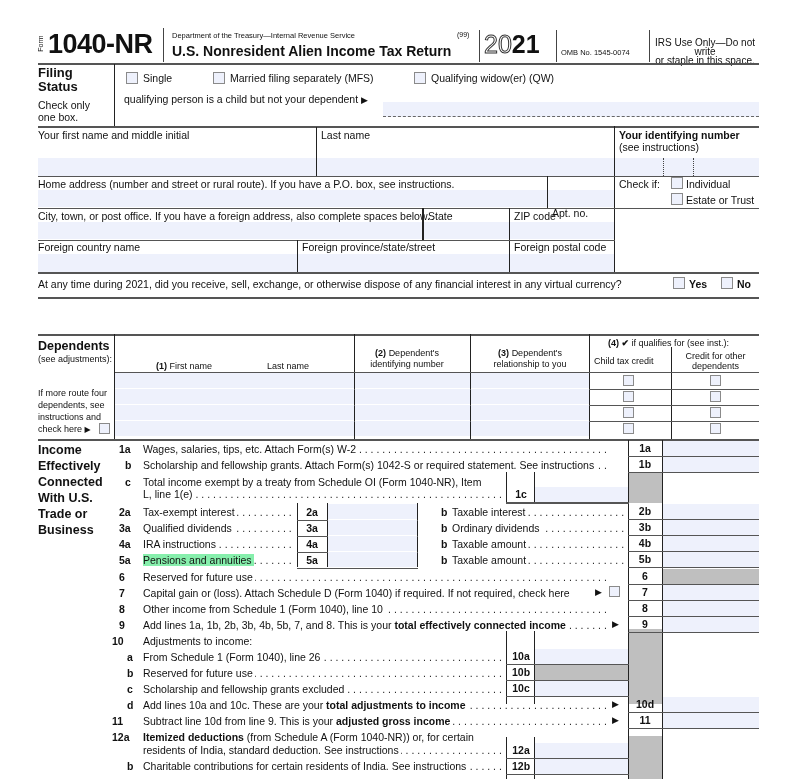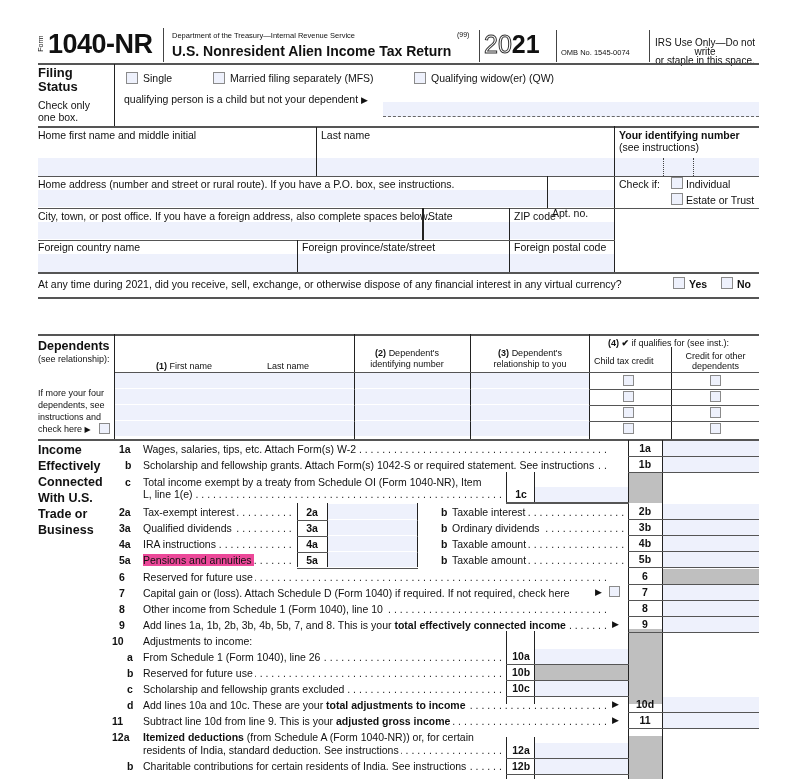--- a/index.html
+++ b/index.html
@@ -64,21 +64,21 @@
 
   <div class="lbl" style="left:86px;top:29px;line-height:12px;">
     <div><span>qualifying person is a child but not your dependent</span> <span style="font-size:9px;">▶</span></div>
   </div>
   <div class="abs fill" style="left:345px;top:38px;width:376px;height:15px;border-bottom:1px dashed #666;"></div>
 </div>
 <div class="hl2" style="left:38px;top:126px;width:721px;"></div>
 
 <div class="abs" style="left:38px;top:127px;width:721px;height:146px;">
 
-  <div class="lbl" style="left:0;top:2px;">Home first name and middle initial</div>
+  <div class="lbl" style="left:0;top:2px;">Your first name and middle initial</div>
   <div class="abs fill" style="left:0;top:31px;width:278px;height:18px;"></div>
   <div class="vl" style="left:278px;top:0;height:50px;"></div>
   <div class="lbl" style="left:283px;top:2px;">Last name</div>
   <div class="abs fill" style="left:279px;top:31px;width:297px;height:18px;"></div>
   <div class="vl" style="left:576px;top:-1px;height:147px;"></div>
   <div class="lbl b" style="left:581px;top:2px;">Your identifying number</div>
   <div class="lbl" style="left:581px;top:14px;">(see instructions)</div>
   <div class="abs fill" style="left:577px;top:31px;width:144px;height:18px;"></div>
   <div class="abs" style="left:625px;top:31px;height:18px;border-left:1px dotted #444;"></div>
   <div class="abs" style="left:655px;top:31px;height:18px;border-left:1px dotted #444;"></div>
@@ -121,23 +121,23 @@
   <div class="cb" style="left:635px;top:4px;"></div>
   <div class="lbl b" style="left:651px;top:5px;">Yes</div>
   <div class="cb" style="left:683px;top:4px;"></div>
   <div class="lbl b" style="left:699px;top:5px;">No</div>
 </div>
 <div class="hl2" style="left:38px;top:297px;width:721px;"></div>
 
 <div class="hl2" style="left:38px;top:334px;width:721px;"></div>
 <div class="abs" style="left:38px;top:335px;width:721px;height:104px;">
   <div class="lbl b" style="left:0;top:4px;font-size:12.5px;">Dependents</div>
-  <div class="lbl sm" style="left:0;top:19px;">(see relationship):</div>
+  <div class="lbl sm" style="left:0;top:19px;">(see adjustments):</div>
   <div class="abs sm" style="left:0;top:52px;line-height:12px;">
-    <div>If more your four</div>
+    <div>If more route four</div>
     <div>dependents, see</div>
     <div>instructions and</div>
     <div><span>check here</span> <span style="font-size:8px;">▶</span></div>
   </div>
   <div class="cb" style="left:61px;top:88px;width:11px;height:11px;"></div>
   <div class="vl" style="left:76px;top:-1px;height:105px;"></div>
 
   <div class="lbl sm" style="left:118px;top:26px;">
     <b>(1)</b> <span>First name</span>
   </div>
@@ -274,21 +274,21 @@
       <div class="box-num" style="left:260px;top:98px;">4a</div>
       <div class="abs fill" style="left:290px;top:96px;width:89px;height:15px;"></div>
       <div class="hl" style="left:259px;top:112px;width:121px;"></div>
       <div class="ln" style="left:403px;top:98px;">b</div>
       <div class="lbl" style="left:414px;top:98px;background:#fff;padding-right:2px;z-index:2;">Taxable amount</div>
       <div class="dots" style="left:414px;top:98px;width:172px;"> .  .  .  .  .  .  .  .  .  .  .  .  .  .  .  .  .  .  .  .  .  .  .  .  .  .  .  .  .  .  .  .  .  .  .  .  .  .  .  .  .  .  .  .  .  .  .  .  .  .  .  .  .  .  .  .  .  .  .  .  .  .  .  .  .  .  .  .  .  .  .  .  .  .  .  .  .  .  .  . </div>
       <div class="box-num" style="left:593px;top:97px;z-index:3;">4b</div>
       <div class="abs fill" style="left:625px;top:96px;width:96px;height:15px;"></div>
       <div class="hl" style="left:590px;top:111px;width:131px;"></div>
       <div class="ln" style="left:81px;top:114px;">5a</div>
-      <div class="lbl" style="left:105px;top:114px;background:#ec4899;padding-right:2px;z-index:2;text-align:right;">Pensions and annuities</div>
+      <div class="lbl" style="left:105px;top:114px;background:#86efac;padding-right:2px;z-index:2;text-align:right;">Pensions and annuities</div>
       <div class="dots" style="left:105px;top:114px;width:150px;"> .  .  .  .  .  .  .  .  .  .  .  .  .  .  .  .  .  .  .  .  .  .  .  .  .  .  .  .  .  .  .  .  .  .  .  .  .  .  .  .  .  .  .  .  .  .  .  .  .  .  .  .  .  .  .  .  .  .  .  .  .  .  .  .  .  .  .  .  .  .  .  .  .  .  .  .  .  .  .  . </div>
       <div class="box-num" style="left:260px;top:114px;">5a</div>
       <div class="abs fill" style="left:290px;top:112px;width:89px;height:15px;"></div>
       <div class="hl" style="left:259px;top:128px;width:121px;"></div>
       <div class="ln" style="left:403px;top:114px;">b</div>
       <div class="lbl" style="left:414px;top:114px;background:#fff;padding-right:2px;z-index:2;">Taxable amount</div>
       <div class="dots" style="left:414px;top:114px;width:172px;"> .  .  .  .  .  .  .  .  .  .  .  .  .  .  .  .  .  .  .  .  .  .  .  .  .  .  .  .  .  .  .  .  .  .  .  .  .  .  .  .  .  .  .  .  .  .  .  .  .  .  .  .  .  .  .  .  .  .  .  .  .  .  .  .  .  .  .  .  .  .  .  .  .  .  .  .  .  .  .  . </div>
       <div class="box-num" style="left:593px;top:113px;z-index:3;">5b</div>
       <div class="abs fill" style="left:625px;top:112px;width:96px;height:15px;"></div>
       <div class="hl" style="left:590px;top:127px;width:131px;"></div>

